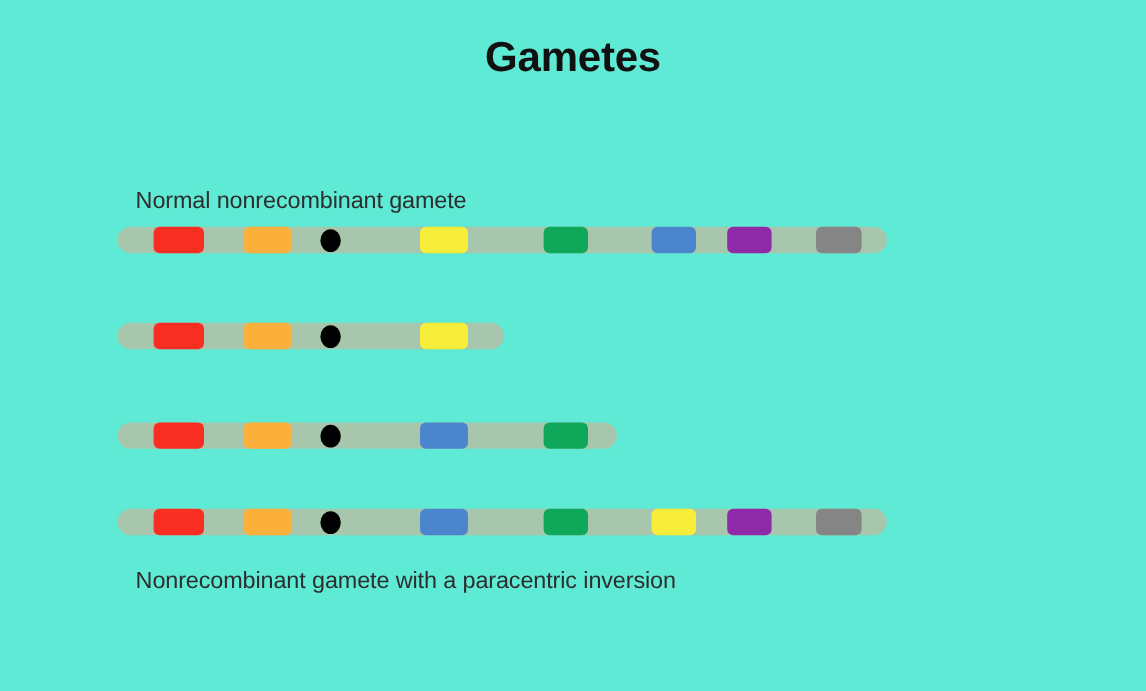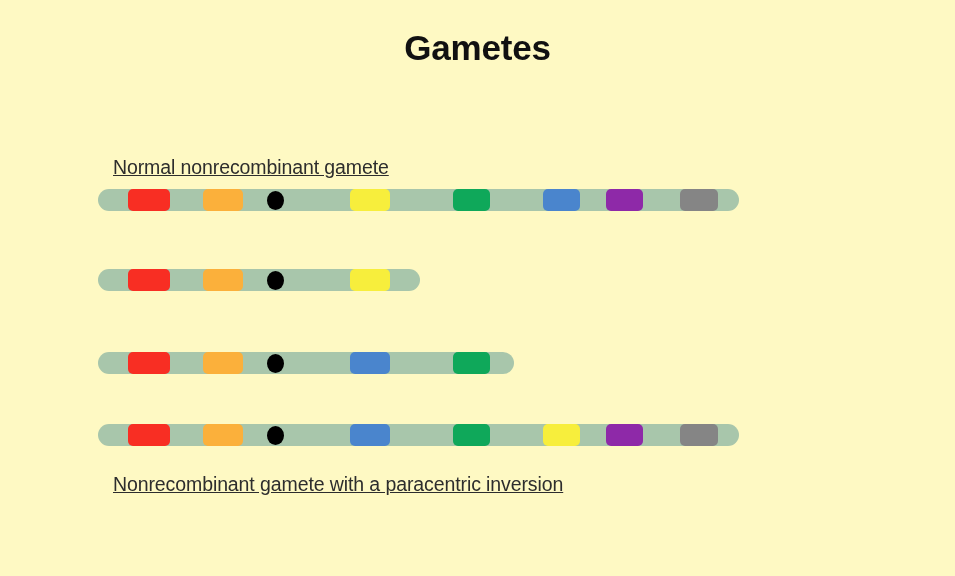--- a/index.html
+++ b/index.html
@@ -13,21 +13,21 @@
     font-family: "Liberation Sans", sans-serif;
     overflow: hidden;
     position: relative;
   }
 
   #slide {
     position: absolute;
     left: 0; top: 0;
     width: 955px;
     height: 576px;
-    background: #fef9c3;
+    background: #5eead4;
   }
 
   
   #title {
     position: absolute;
     left: 0;
     top: 28px;
     width: 955px;
     text-align: center;
     font-size: 35px;
@@ -37,21 +37,20 @@
   }
 
   
   .caption {
     position: absolute;
     font-size: 19.5px;
     font-weight: normal;
     color: #2d2d2d;
     white-space: nowrap;
     letter-spacing: -0.1px;
-    text-decoration: underline;
   }
   #caption-top    { left: 113px; top: 156px; }
   #caption-bottom { left: 113px; top: 459px; margin-top: 14px; }
 
   
   .chromosome {
     position: absolute;
     height: 22px;
   }
   .chrom-body {

